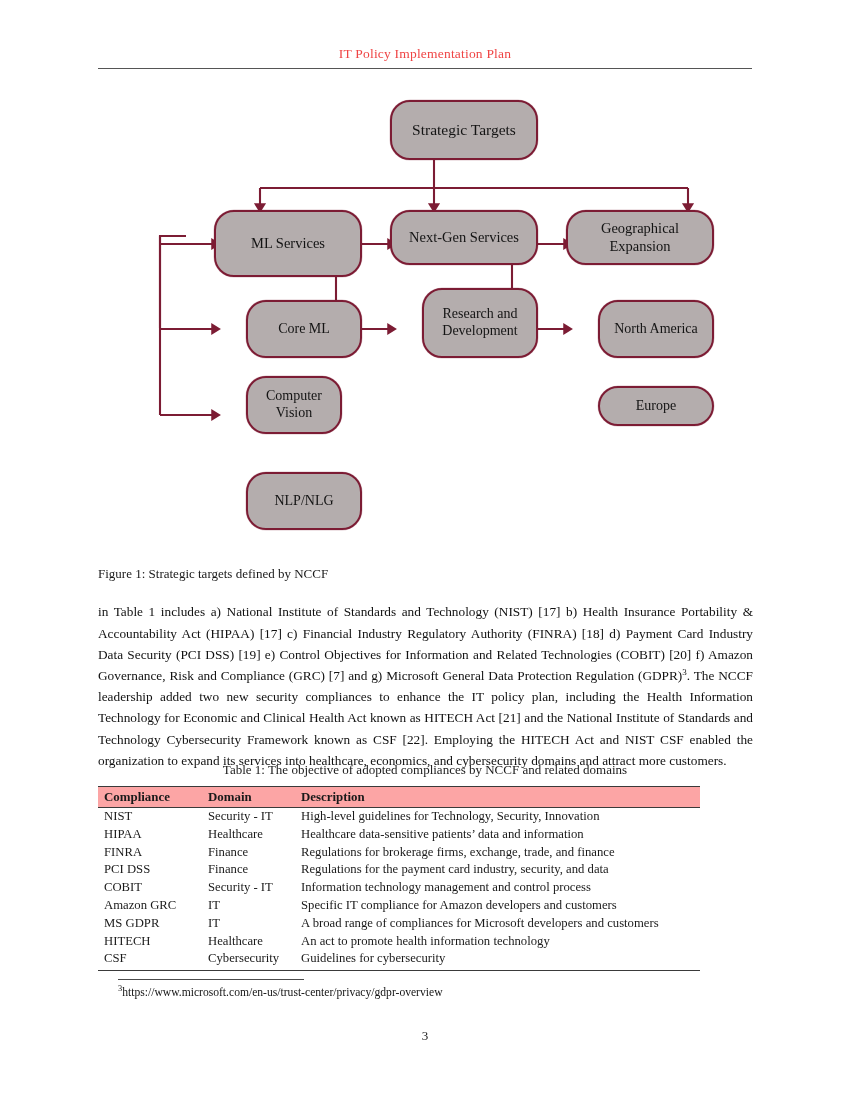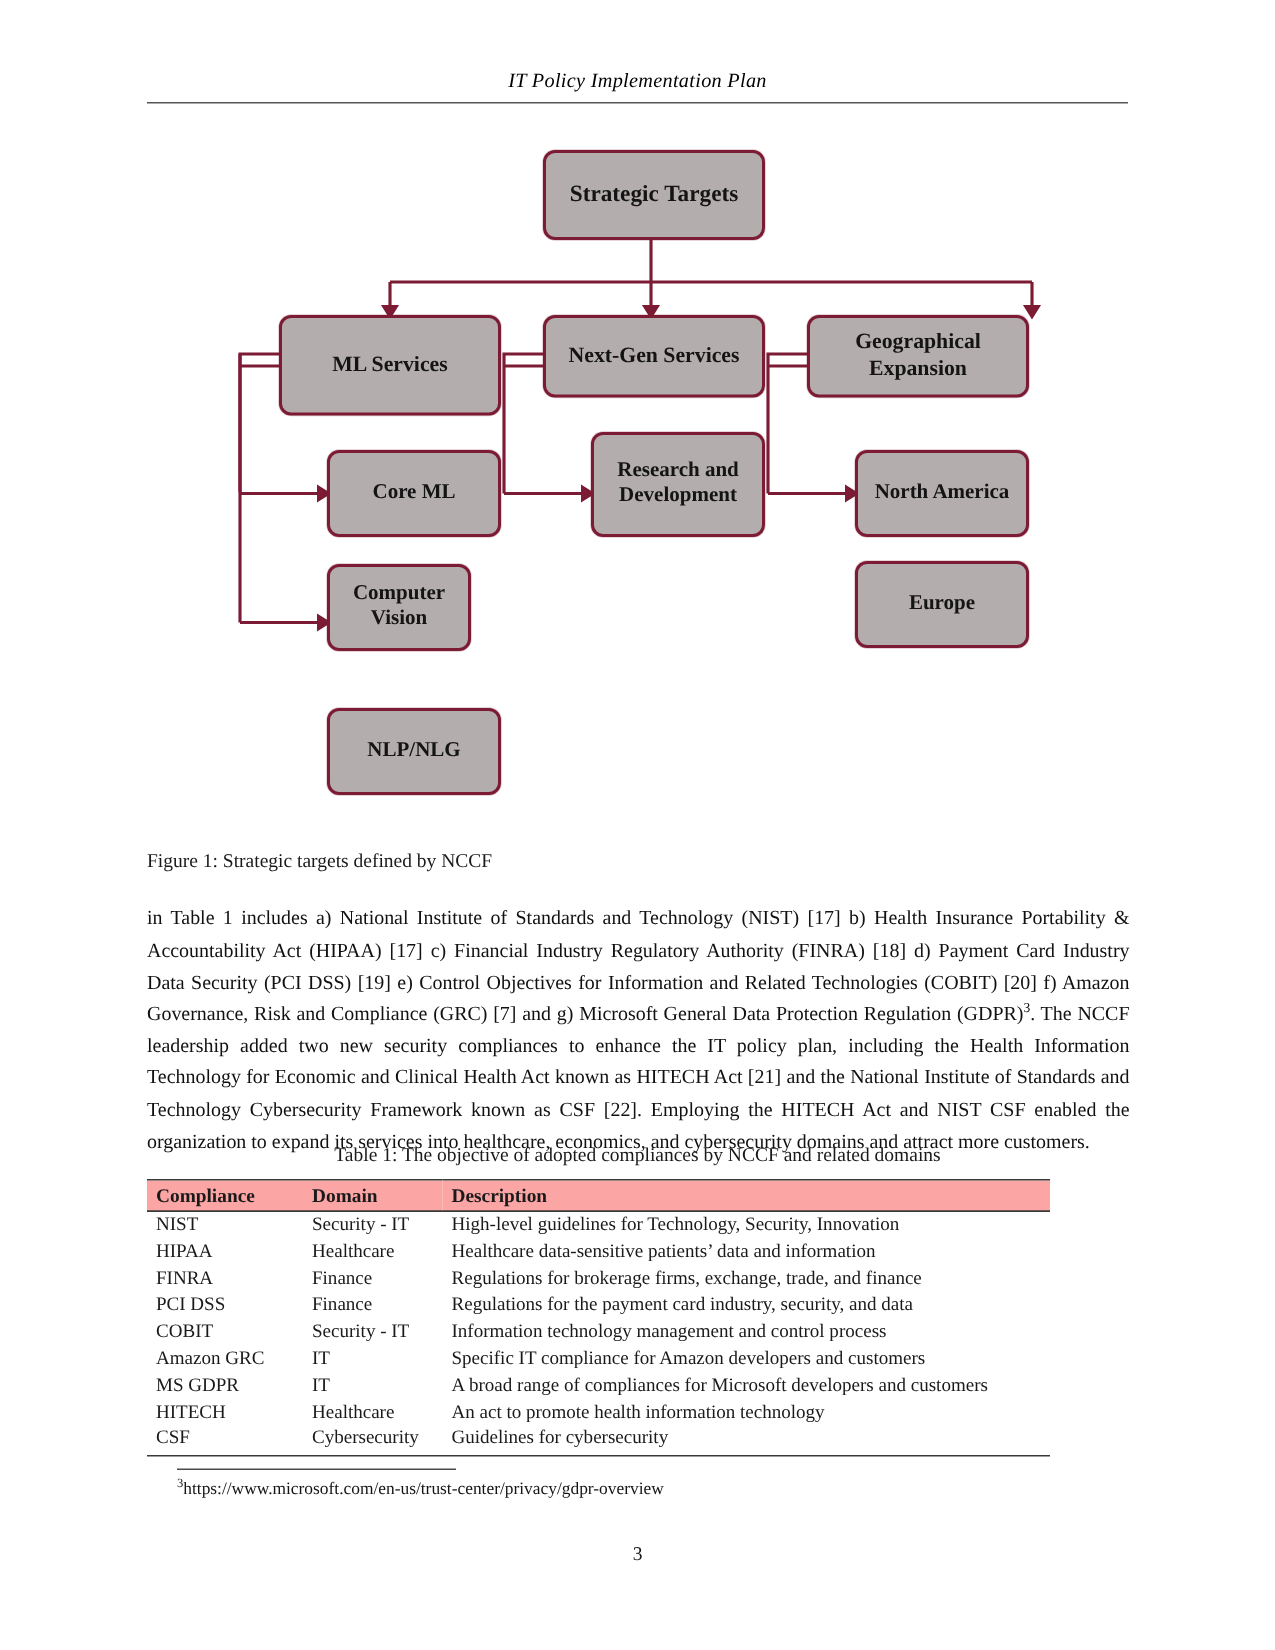--- a/index.html
+++ b/index.html
@@ -20,24 +20,23 @@
     inset: 0;
   }
 
   
   .runhead {
     position: absolute;
     left: 98px;
     top: 46px;
     width: 654px;
     text-align: center;
-    font-style: italic;
     font-size: 13.5px;
     letter-spacing: .2px;
-    color: #000000;
+    color: #ef4444;
   }
   .runhead-rule {
     position: absolute;
     left: 98px;
     top: 68px;
     width: 654px;
     height: 1px;
     background: #555;
   }
 
@@ -52,30 +51,31 @@
   .fig-svg {
     position: absolute;
     left: 0;
     top: 0;
   }
   .node {
     position: absolute;
     box-sizing: border-box;
     background: #b4adad;
     border: 2.4px solid #7c1c34;
-    border-radius: 8px;
+    border-radius: 20px;
     display: flex;
     align-items: center;
     justify-content: center;
     text-align: center;
-    font-weight: bold;
+    font-weight: normal;
     color: #141414;
     line-height: 1.18;
     padding: 2px 6px;
     box-shadow: 0 0 0 0.5px rgba(124,28,52,.25);
+    margin-left: 28px;
   }
   .node.lvl1 { font-size: 15.5px; }
   .node.lvl2 { font-size: 14.5px; }
   .node.lvl3 { font-size: 14px; }
 
   .fig-caption {
     position: absolute;
     left: 98px;
     top: 566px;
     width: 654px;
@@ -248,21 +248,21 @@
       <span>NLP/NLG</span>
     </div>
 
     <div class="node lvl3" style="left:296px; top:204px; width:116px; height:70px;">
       <span>Research and Development</span>
     </div>
 
     <div class="node lvl3" style="left:472px; top:216px; width:116px; height:58px;">
       <span>North America</span>
     </div>
-    <div class="node lvl3" style="left:472px; top:290px; width:116px; height:58px;">
+    <div class="node lvl3" style="left:472px; top:302px; width:116px; height:40px;">
       <span>Europe</span>
     </div>
   </div>
 
   <div class="fig-caption">Figure 1: Strategic targets defined by NCCF</div>
 
   <p class="body-para"><span>in Table 1 includes a) National Institute of Standards and Technology (NIST) [17] b) Health Insurance Portability &amp; Accountability Act (HIPAA) [17] c) Financial Industry Regulatory Authority (FINRA) [18] d) Payment Card Industry Data Security (PCI DSS) [19] e) Control Objectives for Information and Related Technologies (COBIT) [20] f) Amazon Governance, Risk and Compliance (GRC) [7] and g) Microsoft General Data Protection Regulation (GDPR)</span><sup>3</sup><span>. The NCCF leadership added two new security compliances to enhance the IT policy plan, including the Health Information Technology for Economic and Clinical Health Act known as HITECH Act [21] and the National Institute of Standards and Technology Cybersecurity Framework known as CSF [22]. Employing the HITECH Act and NIST CSF enabled the organization to expand its services into healthcare, economics, and cybersecurity domains and attract more customers.</span></p>
 
   <div class="table-caption">Table 1: The objective of adopted compliances by NCCF and related domains</div>
 

